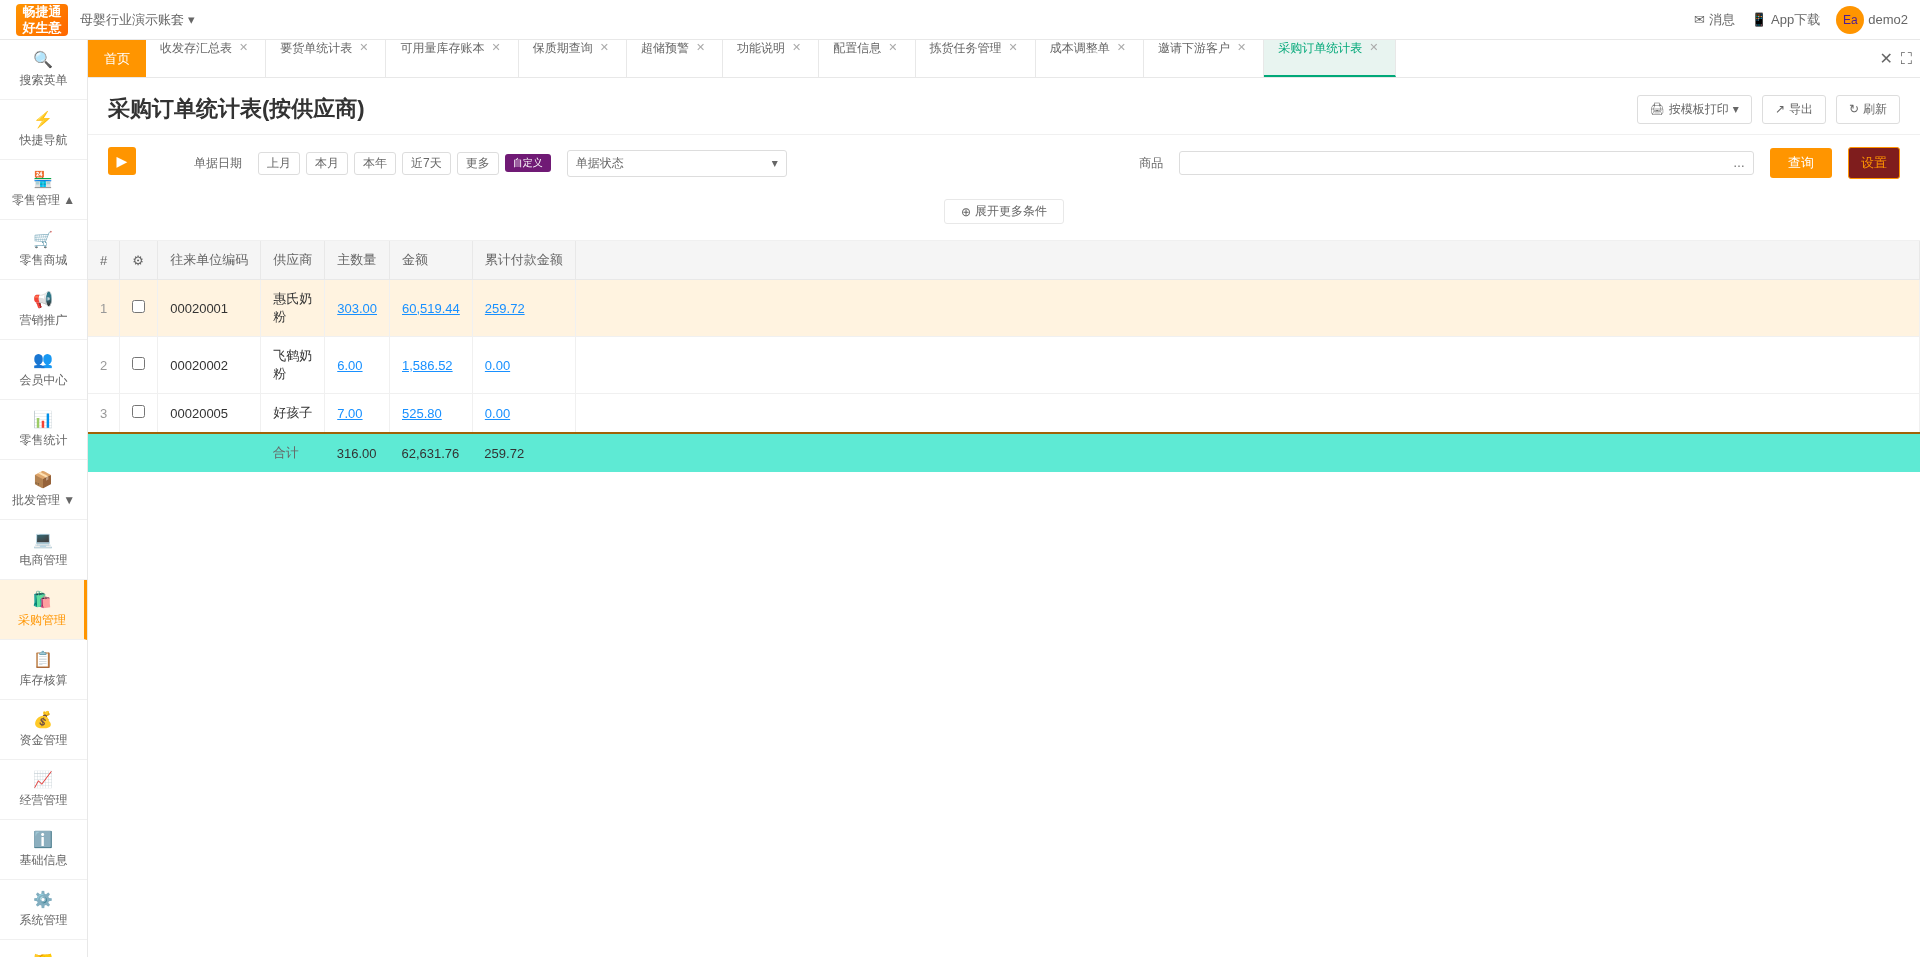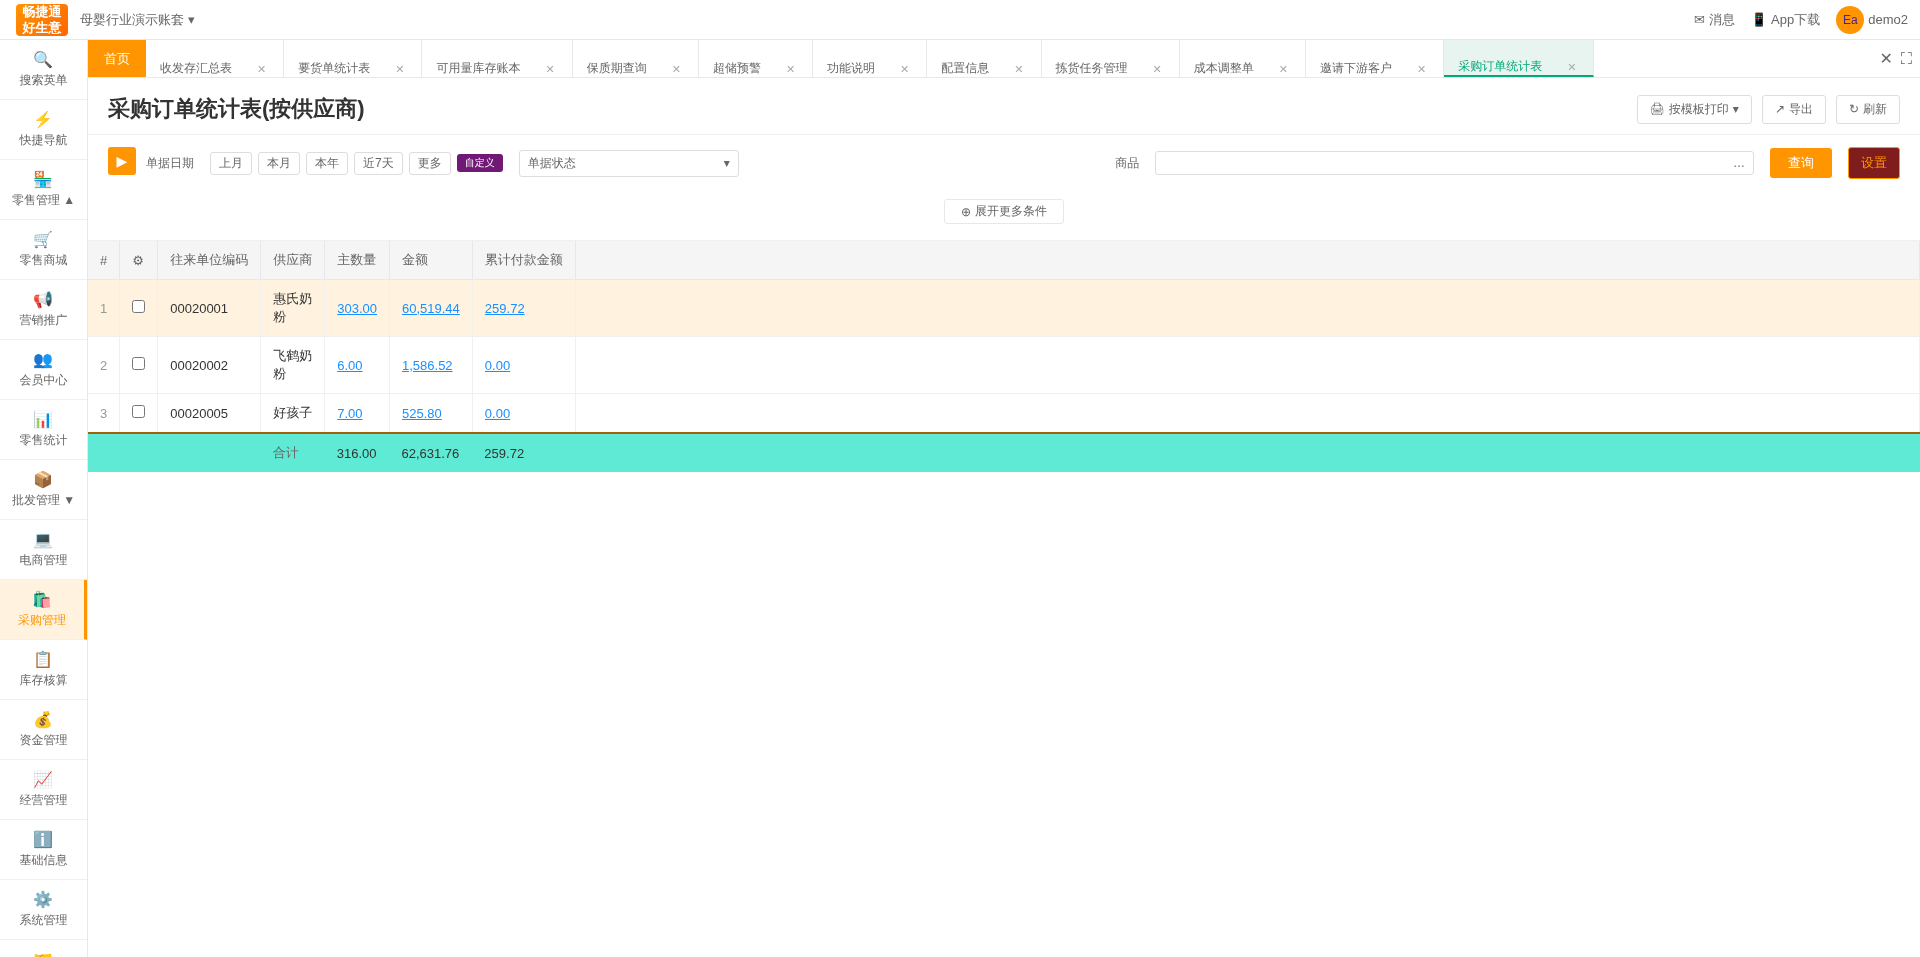--- a/index.html
+++ b/index.html
@@ -23,21 +23,21 @@
     .sidebar-item { padding: 10px 4px; text-align: center; cursor: pointer; color: #666; font-size: 12px; border-bottom: 1px solid #f0f0f0; position: relative; }
     .sidebar-item.active { background: #fff3e0; color: #ff9500; border-right: 3px solid #ff9500; }
     .sidebar-item .icon { font-size: 16px; margin-bottom: 3px; display: block; }
 
     
     .content-area { flex: 1; display: flex; flex-direction: column; overflow: hidden; }
 
     
     .tab-bar { height: 38px; background: #fff; display: flex; align-items: stretch; border-bottom: 1px solid #e8e8e8; flex-shrink: 0; overflow: hidden; }
     .tab-home { padding: 0 16px; background: #ff9500; color: white; display: flex; align-items: center; font-size: 13px; cursor: pointer; flex-shrink: 0; }
-    .tab { padding: 0 14px; display: flex; align-items: flex-end; gap: 22px; font-size: 12px; color: #666; cursor: pointer; border-right: 1px solid #e8e8e8; white-space: nowrap; background: #fff; }
+    .tab { padding: 0 14px; display: flex; align-items: flex-start; gap: 4px; font-size: 12px; color: #666; cursor: pointer; border-right: 1px solid #e8e8e8; white-space: nowrap; background: #fff; }
     .tab.active { background: #e8f4f0; color: #00a878; border-bottom: 2px solid #00a878; }
     .tab .tab-close { color: #aaa; font-size: 11px; padding: 1px 3px; border-radius: 2px; }
     .tab-bar-actions { margin-left: auto; display: flex; align-items: center; padding: 0 8px; gap: 8px; }
     .tab-bar-btn { color: #666; cursor: pointer; font-size: 16px; }
 
     
     .page-content { flex: 1; overflow-y: auto; background: #f0f2f5; padding: 0; }
     .page-inner { background: #fff; margin: 0; min-height: 100%; }
 
     
@@ -261,21 +261,21 @@
             <button class="btn-refresh">
               <span>↻</span>
               <span>刷新</span>
             </button>
           </div>
         </div>
 
         <div class="filter-area">
           <div style="display:flex; align-items:flex-start; gap:10px; margin-bottom:8px;">
             <button class="filter-arrow">▶</button>
-            <div style="flex:1;">
+            <div style="flex:1;margin-left:48px;">
               <div class="filter-row">
                 <span class="filter-label">单据日期</span>
                 <div class="date-shortcuts">
                   <button class="date-btn">上月</button>
                   <button class="date-btn">本月</button>
                   <button class="date-btn">本年</button>
                   <button class="date-btn">近7天</button>
                   <button class="date-btn">更多</button>
                   <button class="date-custom">自定义</button>
                 </div>

